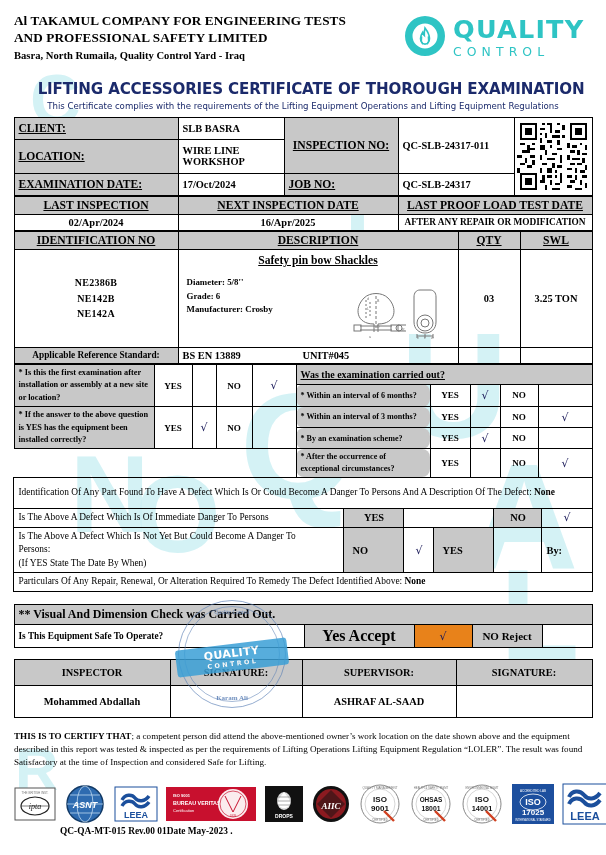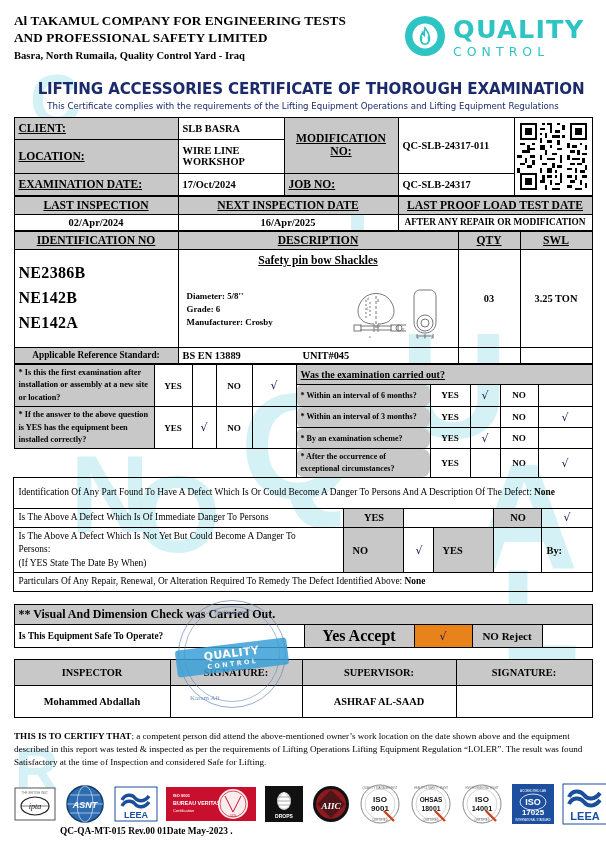--- a/index.html
+++ b/index.html
@@ -43,23 +43,23 @@
   .c{text-align:center;}
   .lbl{font-weight:700;font-size:11.6px;text-decoration:underline;}
   .val{font-weight:700;font-size:10.4px;}
   .sm{font-size:9.3px;font-weight:700;}
   .chk{font-family:"DejaVu Sans",sans-serif;font-size:11px;color:#1b1b5a;text-align:center;font-weight:400;}
   .orange{background:#e8821a;}
 
   .qr{width:100%;height:100%;display:block;}
 
   
-  .idno{font-weight:700;font-size:16px;line-height:1.55;letter-spacing:.3px;}
+  .idno{font-weight:700;font-size:10px;text-align:center;line-height:1.55;letter-spacing:.3px;}
   .desc-title{text-align:center;font-weight:700;font-size:11.6px;text-decoration:underline;margin-bottom:9px;}
-  .desc-body{display:flex;align-items:center;}
+  .desc-body{display:flex;align-items:flex-start;}
   .desc-lines{font-size:8.9px;font-weight:700;line-height:1.48;flex:1;padding-left:4px;}
   .shackle{width:118px;flex:0 0 auto;}
 
   
   .qtxt{font-size:8.3px;font-weight:700;line-height:1.5;}
   .qtxt2{font-size:8.1px;font-weight:700;line-height:1.45;border-radius:8px;}
   .yn{font-size:9.1px;font-weight:700;text-align:center;}
 
   .stmt{font-size:9.4px;line-height:1.45;}
   .stmt b{font-weight:700;}
@@ -72,21 +72,21 @@
   .certify b{font-weight:700;}
 
   
   .stamp-wrap{position:absolute;left:178px;top:600px;width:108px;height:108px;z-index:5;pointer-events:none;}
   .stamp-oval{position:absolute;inset:0;border:1.6px solid #5b7fb5;border-radius:50%;opacity:.65;}
   .stamp-oval2{position:absolute;left:6px;top:6px;right:6px;bottom:6px;border:1px solid #5b7fb5;border-radius:50%;opacity:.55;}
   .stamp-band{position:absolute;left:-2px;top:44px;width:112px;background:#3a9fd6;opacity:.85;transform:rotate(-7deg);border-radius:3px;padding:3px 0;text-align:center;}
   .stamp-band .s1{font-family:"DejaVu Sans",sans-serif;font-size:11px;font-weight:700;color:#fff;letter-spacing:.4px;}
   .stamp-band .s2{font-family:"DejaVu Sans",sans-serif;font-size:6.4px;font-weight:700;color:#fff;letter-spacing:2.4px;}
   .stamp-top{position:absolute;top:9px;left:0;width:100%;text-align:center;font-size:5.6px;color:#5b7fb5;opacity:.8;}
-  .stamp-bot{position:absolute;bottom:6px;left:12px;width:100%;font-size:7px;color:#5b7fb5;opacity:.85;font-weight:400;}
+  .stamp-bot{position:absolute;bottom:6px;left:0;width:100%;text-align:center;font-size:7px;color:#5b7fb5;opacity:.85;font-weight:700;}
 
   
   .logos{position:absolute;left:14px;top:782px;width:578px;display:flex;align-items:center;gap:7px;z-index:3;}
   .lg{height:44px;display:flex;align-items:center;justify-content:center;flex:0 0 auto;}
   .foot{position:absolute;left:60px;top:826px;font-size:9.4px;font-weight:700;z-index:3;}
 </style>
 </head>
 <body>
 
 <div class="wm">
@@ -133,21 +133,21 @@
         <col style="width:164px">
         <col style="width:106px">
         <col style="width:114px">
         <col style="width:116px">
         <col style="width:78px">
       </colgroup>
     <tbody>
         <tr>
       <td class="g lbl">CLIENT:</td>
       <td class="val">SLB BASRA</td>
-      <td class="g lbl c" rowspan="2">MODIFICATION NO:</td>
+      <td class="g lbl c" rowspan="2">INSPECTION NO:</td>
       <td class="val" rowspan="2">QC-SLB-24317-011</td>
       <td rowspan="3" style="padding:2px">
         <svg class="qr" viewBox="0 0 29 29" shape-rendering="crispEdges">
           <rect width="29" height="29" fill="#fff"></rect>
           <g fill="#000">
             <rect x="1" y="1" width="7" height="7"></rect>
                 <rect x="2" y="2" width="5" height="5" fill="#fff"></rect>
                 <rect x="3" y="3" width="3" height="3"></rect>
             <rect x="21" y="1" width="7" height="7"></rect>
                 <rect x="22" y="2" width="5" height="5" fill="#fff"></rect>

